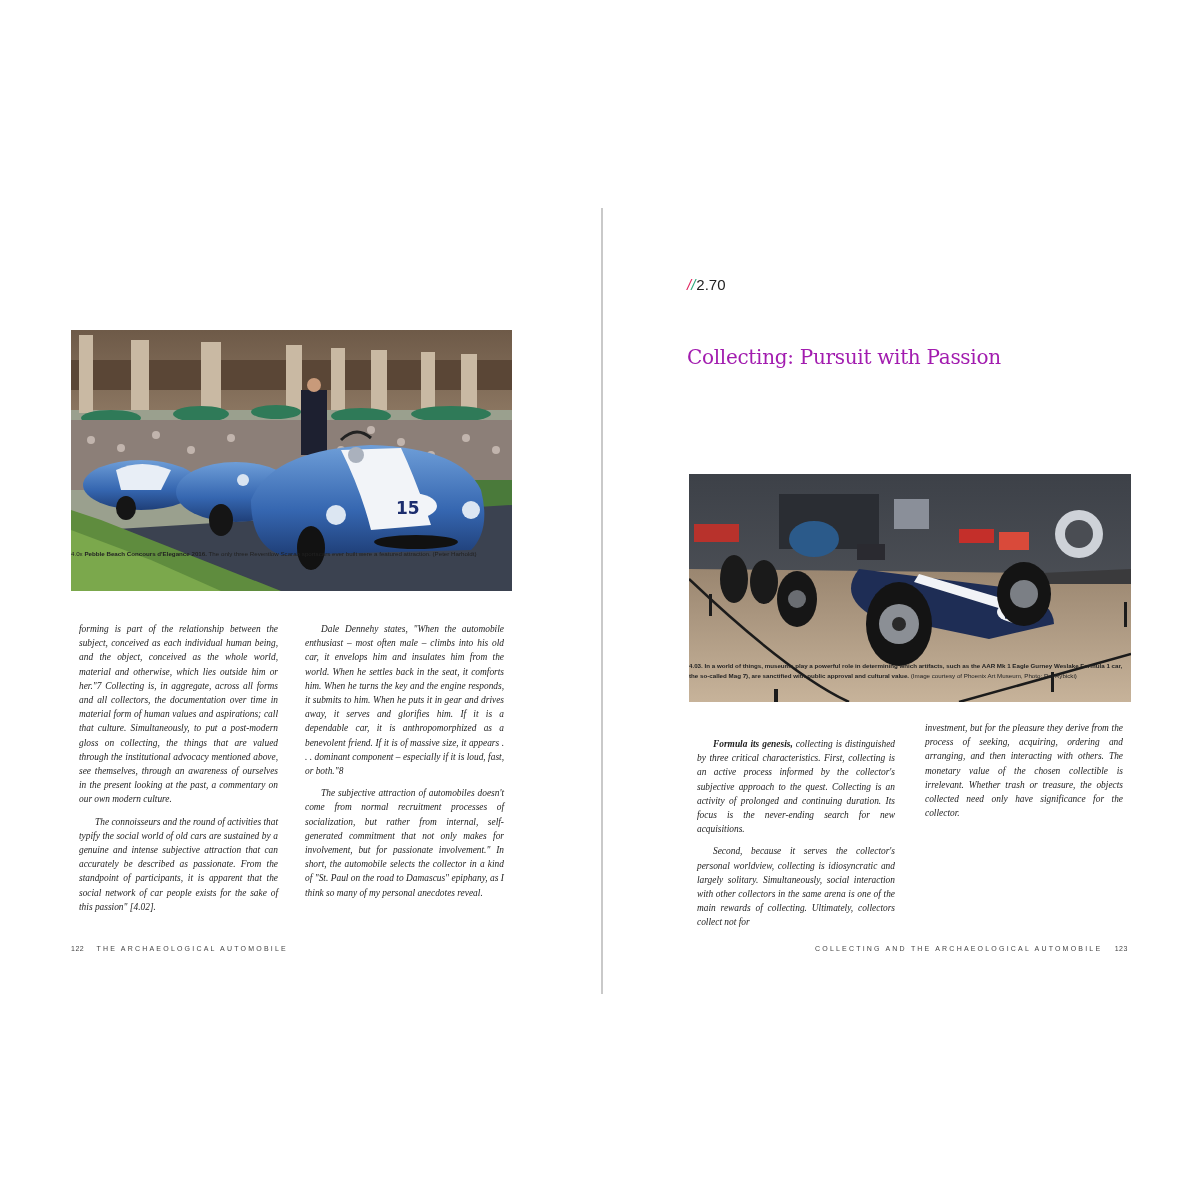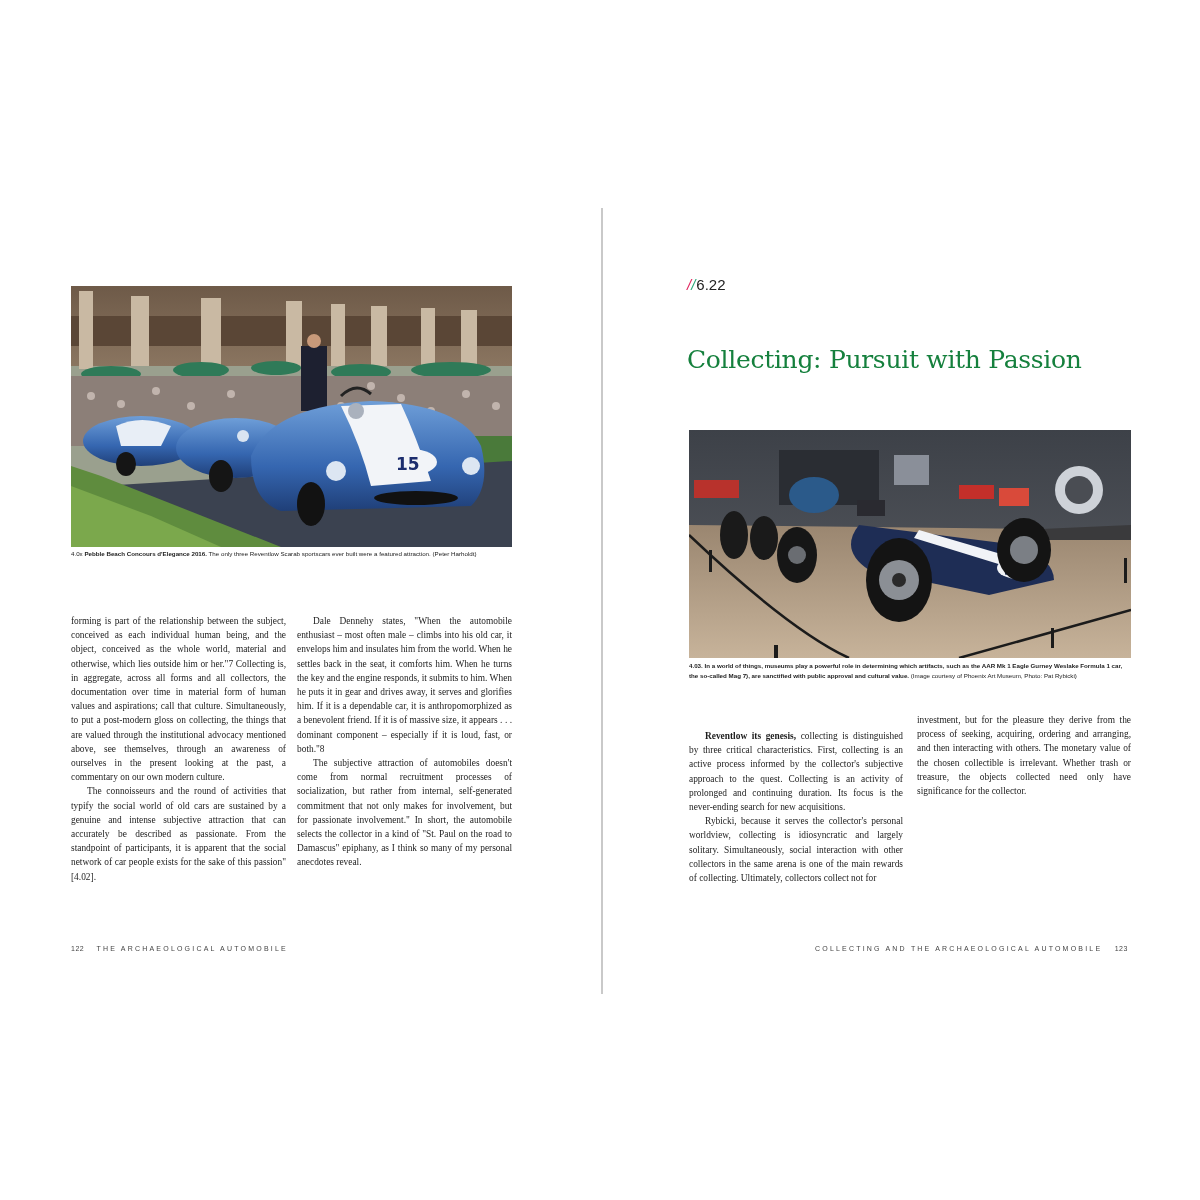--- a/index.html
+++ b/index.html
@@ -1,35 +1,35 @@
 <!DOCTYPE html>
 <html><head>
 <meta charset="utf-8">
 <style>
   html, body { margin:0; padding:0; background:#ffffff; }
   body { width:1200px; height:1200px; position:relative; overflow:hidden; font-family:"DejaVu Serif", serif; color:#1a1a1a; }
   .page { position:absolute; top:0; height:1200px; }
   .gutter { position:absolute; left:601px; top:208px; width:2px; height:786px; background:#c9c9c9; }
 
-  .photo { position:absolute; overflow:hidden; }
+  .photo { position:absolute; overflow:hidden;margin-top:44px; }
   .caption { position:absolute; font-family:"Liberation Sans", sans-serif; font-size:6.2px; line-height:10px; color:#222; }
   .caption b { font-weight:bold; }
 
   .col { position:absolute; font-family:"Liberation Serif", serif; font-size:9.4px; line-height:14.2px; color:#1c1c1c; text-align:justify; }
-  .col p { margin:0; }
+  .col p { margin:8px;font-style:italic; }
   .col p.indent { text-indent:16px; }
   .col .lead { font-weight:bold; }
 
   .folio { position:absolute; font-family:"Liberation Sans", sans-serif; font-size:7px; letter-spacing:2.2px; color:#444; top:945px; text-transform:uppercase; }
   .folio .num { letter-spacing:0.5px; }
 
   .section-num { position:absolute; left:687px; top:276px; font-family:"Liberation Sans", sans-serif; font-size:15px; color:#222; }
   .section-num .s1 { color:#e0245e; font-style:italic; }
   .section-num .s2 { color:#2aa87a; font-style:italic; margin-right:1px; }
-  .title { position:absolute; left:687px; top:345px; font-family:"DejaVu Serif", serif; font-size:25px; color:#15803d; letter-spacing:-0.3px; }
+  .title { position:absolute; left:687px; top:345px; font-family:"DejaVu Serif", serif; font-size:20px; color:#a21caf; letter-spacing:-0.3px; }
 </style>
 </head>
 <body>
 
 <div class="page" style="left:0;width:600px;">
 
   <div class="photo" style="left:71px;top:286px;width:441px;height:261px;" aria-label="Three blue Scarab sports racers with white nose stripes parade on a lawn before a crowd; the lead car is number 15 and a man in a dark suit waves from the background">
     <svg width="441" height="261" viewBox="0 0 441 261">
       <defs>
         <linearGradient id="bldg" x1="0" y1="0" x2="0" y2="1">
@@ -138,21 +138,21 @@
     <span class="num">122</span>&nbsp;&nbsp;
     <span>THE ARCHAEOLOGICAL AUTOMOBILE</span>
   </div>
 </div>
 
 <div class="gutter"></div>
 
 <div class="page" style="left:600px;width:600px;"></div>
 
 <div class="section-num">
-  <span class="s1">/</span><span class="s2">/</span><span>6.22</span>
+  <span class="s1">/</span><span class="s2">/</span><span>2.70</span>
 </div>
 
 <div class="title">Collecting: Pursuit with Passion</div>
 
 <div class="photo" style="left:689px;top:430px;width:442px;height:228px;" aria-label="Museum gallery of historic racing cars; a dark blue Eagle Formula 1 car with white stripe and number 36 sits behind a rope barrier on a wooden floor">
   <svg width="442" height="228" viewBox="0 0 442 228">
     <defs>
       <linearGradient id="wall" x1="0" y1="0" x2="0" y2="1">
         <stop offset="0" stop-color="#3d4148"></stop>
           <stop offset="1" stop-color="#5a5d63"></stop>
@@ -208,22 +208,22 @@
   </svg>
 </div>
 
 <div class="caption" style="left:689px;top:661px;width:442px;">
   <b>4.03.</b>
   <b>In a world of things, museums play a powerful role in determining which artifacts, such as the AAR Mk 1 Eagle Gurney Weslake Formula 1 car, the so-called Mag 7), are sanctified with public approval and cultural value.</b>
   <span>(Image courtesy of Phoenix Art Museum, Photo: Pat Rybicki)</span>
 </div>
 
 <div class="col" style="left:689px;top:729px;width:214px;">
-  <p class="indent"><span class="lead">Reventlow its genesis,</span><span> collecting is distinguished by three critical characteristics. First, collecting is an active process informed by the collector's subjective approach to the quest. Collecting is an activity of prolonged and continuing duration. Its focus is the never-ending search for new acquisitions.</span></p>
-  <p class="indent">Rybicki, because it serves the collector's personal worldview, collecting is idiosyncratic and largely solitary. Simultaneously, social interaction with other collectors in the same arena is one of the main rewards of collecting. Ultimately, collectors collect not for</p>
+  <p class="indent"><span class="lead">Formula its genesis,</span><span> collecting is distinguished by three critical characteristics. First, collecting is an active process informed by the collector's subjective approach to the quest. Collecting is an activity of prolonged and continuing duration. Its focus is the never-ending search for new acquisitions.</span></p>
+  <p class="indent">Second, because it serves the collector's personal worldview, collecting is idiosyncratic and largely solitary. Simultaneously, social interaction with other collectors in the same arena is one of the main rewards of collecting. Ultimately, collectors collect not for</p>
 </div>
 
 <div class="col" style="left:917px;top:713px;width:214px;">
   <p>investment, but for the pleasure they derive from the process of seeking, acquiring, ordering and arranging, and then interacting with others. The monetary value of the chosen collectible is irrelevant. Whether trash or treasure, the objects collected need only have significance for the collector.</p>
 </div>
 
 <div class="folio" style="left:815px;">
   <span>COLLECTING AND THE ARCHAEOLOGICAL AUTOMOBILE</span>&nbsp;&nbsp;
   <span class="num">123</span>
 </div>

